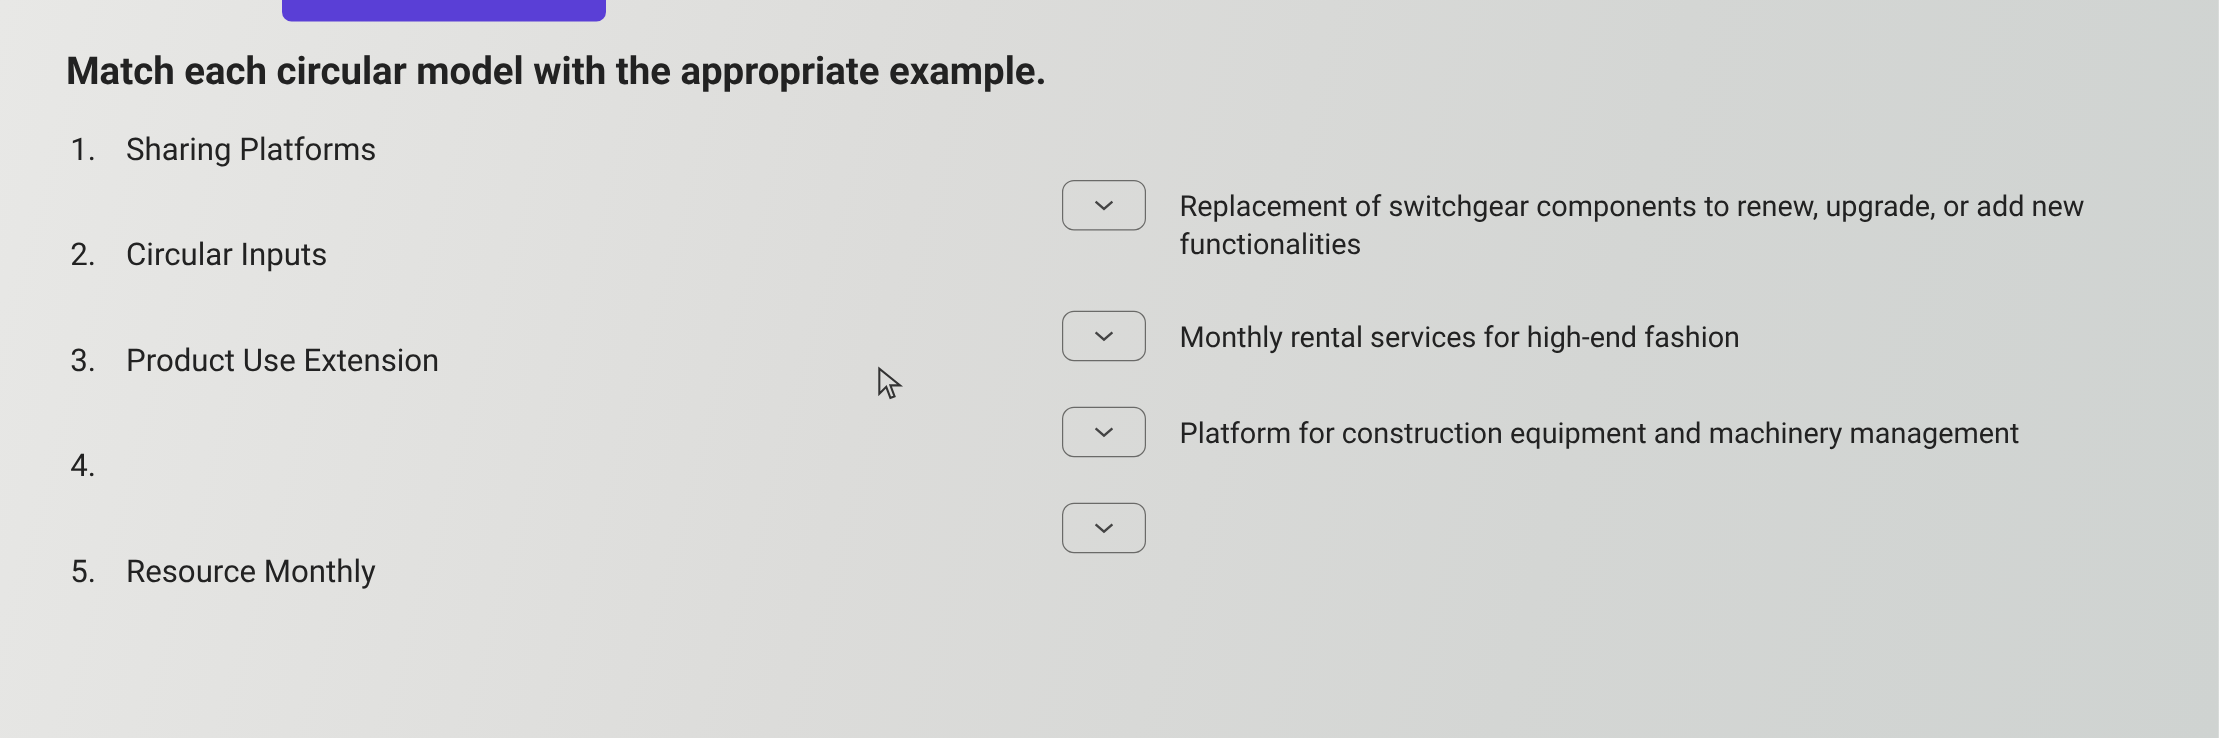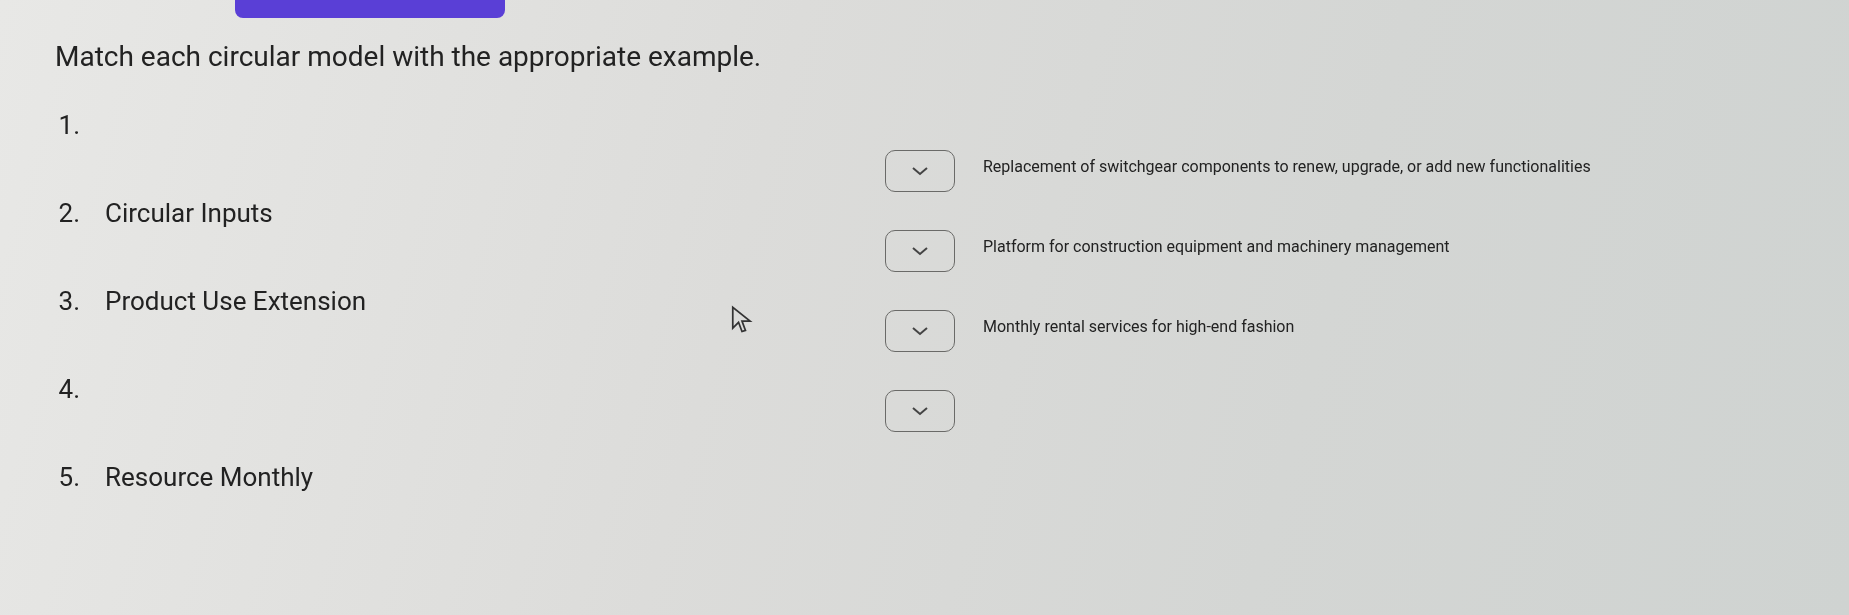--- a/index.html
+++ b/index.html
@@ -18,22 +18,22 @@
       left: 235px;
       width: 270px;
       height: 18px;
       background: #5a3fd6;
       border-radius: 0 0 8px 8px;
     }
     .question-text {
       position: absolute;
       top: 40px;
       left: 55px;
-      font-size: 28px;
-      font-weight: 400;
+      font-size: 32px;
+      font-weight: 700;
       color: #222;
     }
     .left-list {
       position: absolute;
       left: 30px;
       top: 110px;
       width: 650px;
     }
     .left-item {
       display: flex;
@@ -72,21 +72,21 @@
       cursor: pointer;
     }
     .dropdown svg {
       width: 16px;
       height: 10px;
       stroke: #444;
       stroke-width: 2;
       fill: none;
     }
     .right-text {
-      font-size: 16px;
+      font-size: 24px;
       color: #222;
       line-height: 1.35;
       padding-top: 6px;
       max-width: 830px;
     }
     .cursor {
       position: absolute;
       left: 730px;
       top: 305px;
     }
@@ -101,20 +101,21 @@
 </head>
 <body>
 
 <div class="purple-bar"></div>
 
 <div class="question-text">Match each circular model with the appropriate example.</div>
 
 <div class="left-list">
   <div class="left-item">
     <span class="num">1.</span>
+    <span>Sharing Platforms</span>
   </div>
   <div class="left-item">
     <span class="num">2.</span>
     <span>Circular Inputs</span>
   </div>
   <div class="left-item">
     <span class="num">3.</span>
     <span>Product Use Extension</span>
   </div>
   <div class="left-item">
@@ -134,29 +135,29 @@
         </svg>
     </div>
     <div class="right-text">Replacement of switchgear components to renew, upgrade, or add new functionalities</div>
   </div>
   <div class="right-item">
     <div class="dropdown">
       <svg viewBox="0 0 16 10">
           <polyline points="1,2 8,8 15,2"></polyline>
         </svg>
     </div>
-    <div class="right-text">Platform for construction equipment and machinery management</div>
+    <div class="right-text">Monthly rental services for high-end fashion</div>
   </div>
   <div class="right-item">
     <div class="dropdown">
       <svg viewBox="0 0 16 10">
           <polyline points="1,2 8,8 15,2"></polyline>
         </svg>
     </div>
-    <div class="right-text">Monthly rental services for high-end fashion</div>
+    <div class="right-text">Platform for construction equipment and machinery management</div>
   </div>
   <div class="right-item">
     <div class="dropdown">
       <svg viewBox="0 0 16 10">
           <polyline points="1,2 8,8 15,2"></polyline>
         </svg>
     </div>
   </div>
 </div>
 

